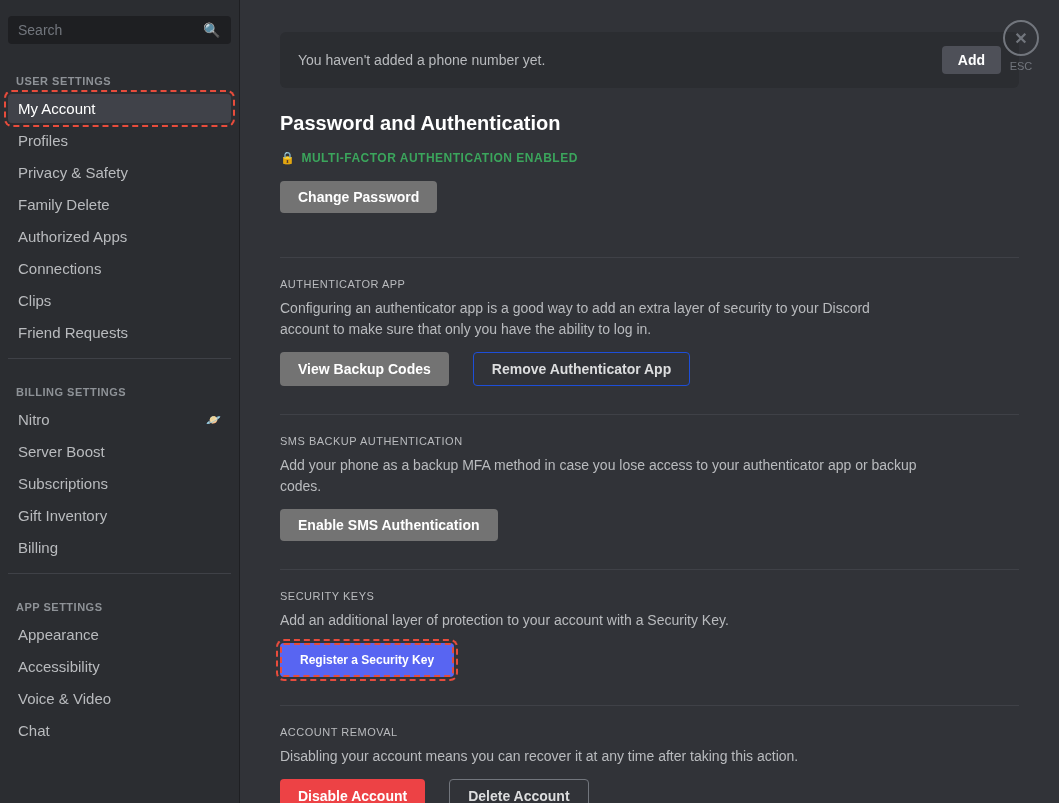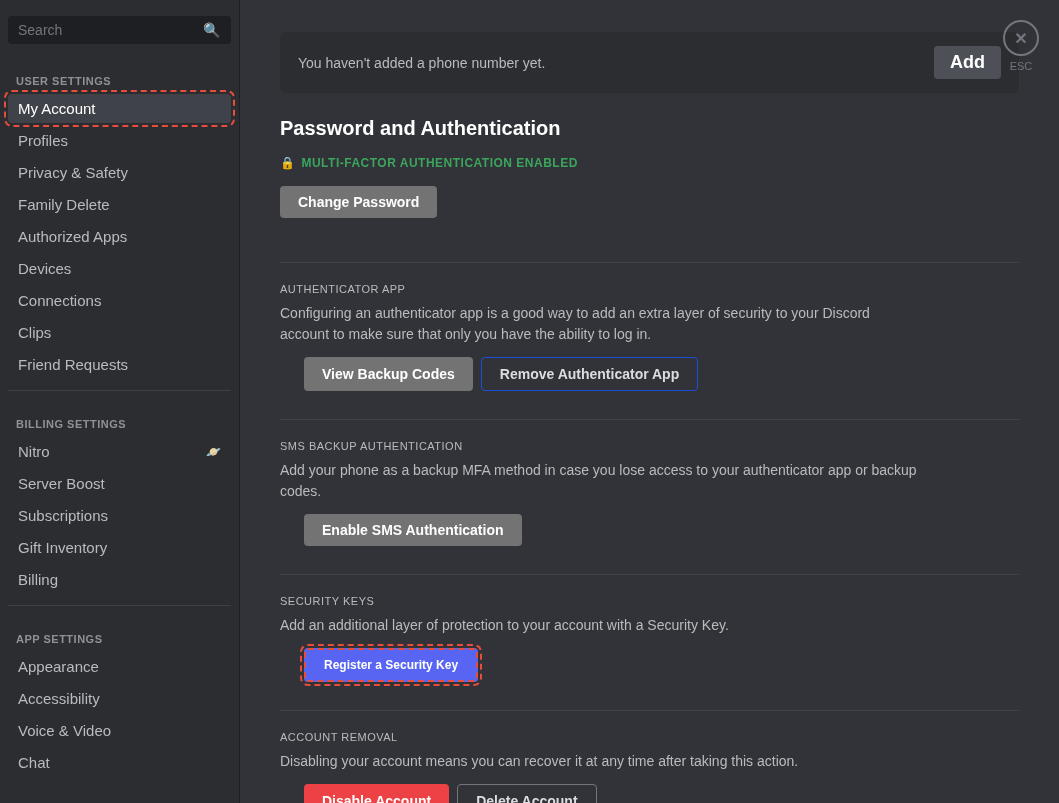--- a/index.html
+++ b/index.html
@@ -131,21 +131,21 @@
       justify-content: space-between;
       margin-bottom: 24px;
     }
     .phone-notice-text { color: #b9bbbe; font-size: 14px; }
     .add-btn {
       background: #4e5058;
       color: #fff;
       border: none;
       border-radius: 4px;
       padding: 6px 16px;
-      font-size: 18px;
+      font-size: 14px;
       cursor: pointer;
       font-weight: 600;
     }
 
     
     .section-title {
       font-size: 20px;
       font-weight: 700;
       color: #ffffff;
       margin-bottom: 16px;
@@ -239,23 +239,22 @@
     }
     .auth-section-desc {
       color: #b9bbbe;
       font-size: 14px;
       line-height: 1.5;
       margin-bottom: 12px;
       max-width: 640px;
     }
     .btn-row {
       display: flex;
-      gap: 8px;
+      gap: 24px;
       flex-wrap: wrap;
-      margin-left: 24px;
     }
 
     hr.section-divider {
       border: none;
       border-top: 1px solid #3f4147;
       margin: 20px 0;
     }
   </style>
 </head>
 <body>
@@ -274,23 +273,20 @@
     <span>Profiles</span>
   </div>
   <div class="sidebar-item">
     <span>Privacy &amp; Safety</span>
   </div>
   <div class="sidebar-item">
     <span>Family Delete</span>
   </div>
   <div class="sidebar-item">
     <span>Authorized Apps</span>
-  </div>
-  <div class="sidebar-item">
-    <span>Devices</span>
   </div>
   <div class="sidebar-item">
     <span>Connections</span>
   </div>
   <div class="sidebar-item">
     <span>Clips</span>
   </div>
   <div class="sidebar-item">
     <span>Friend Requests</span>
   </div>

